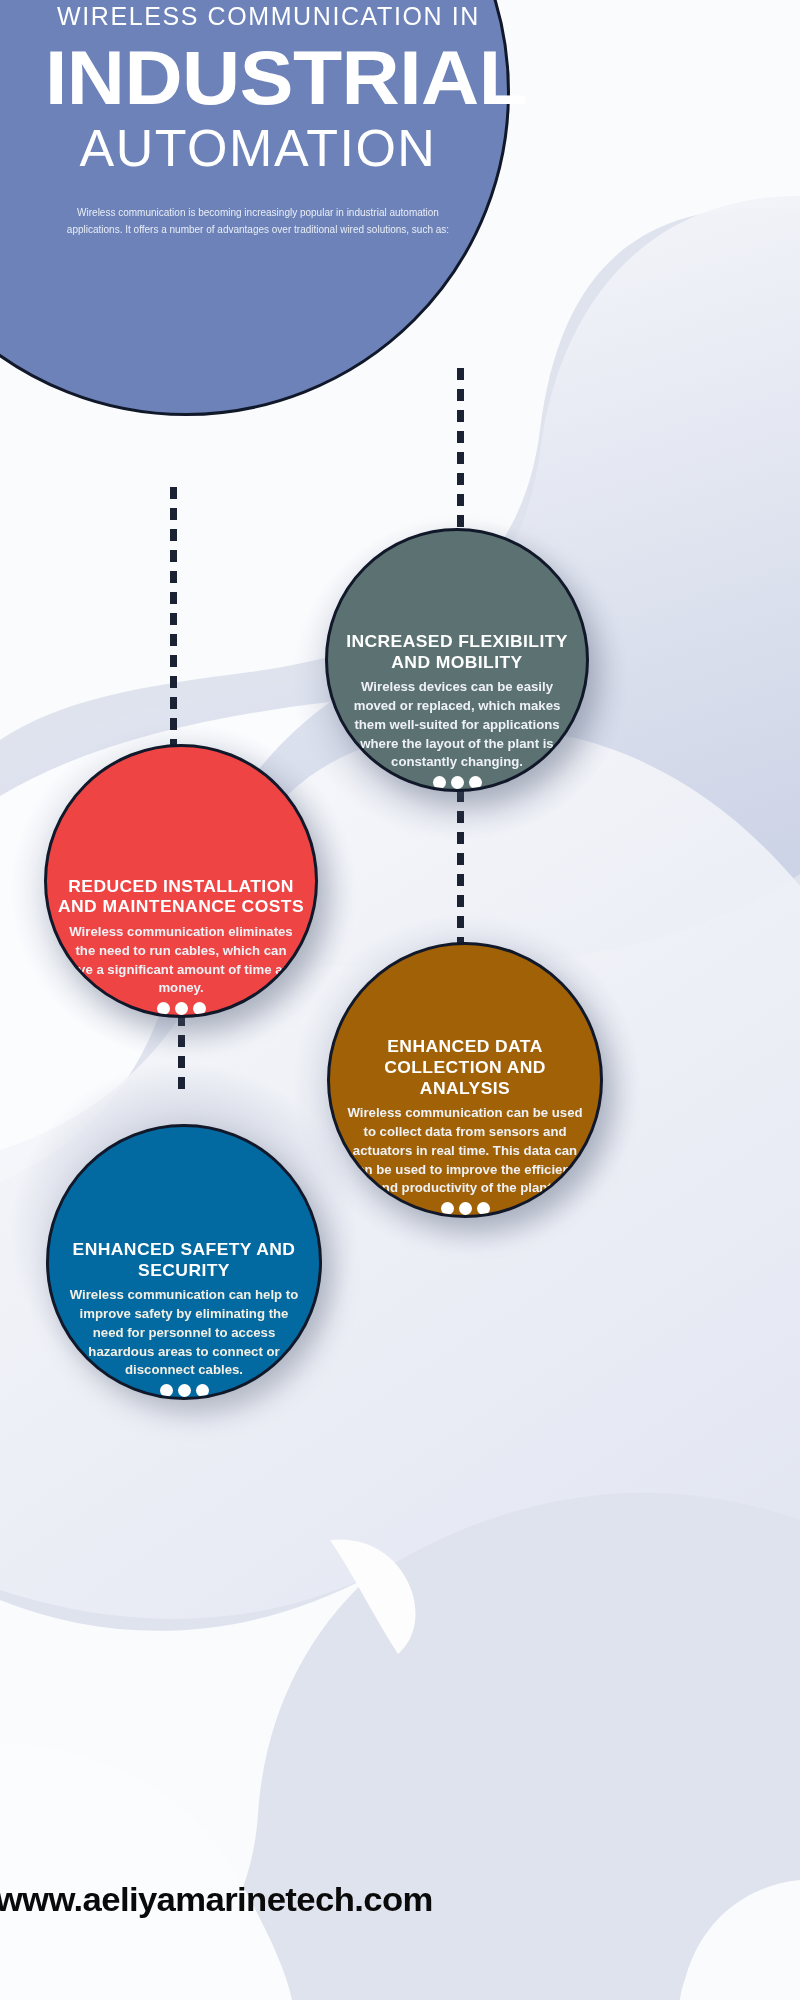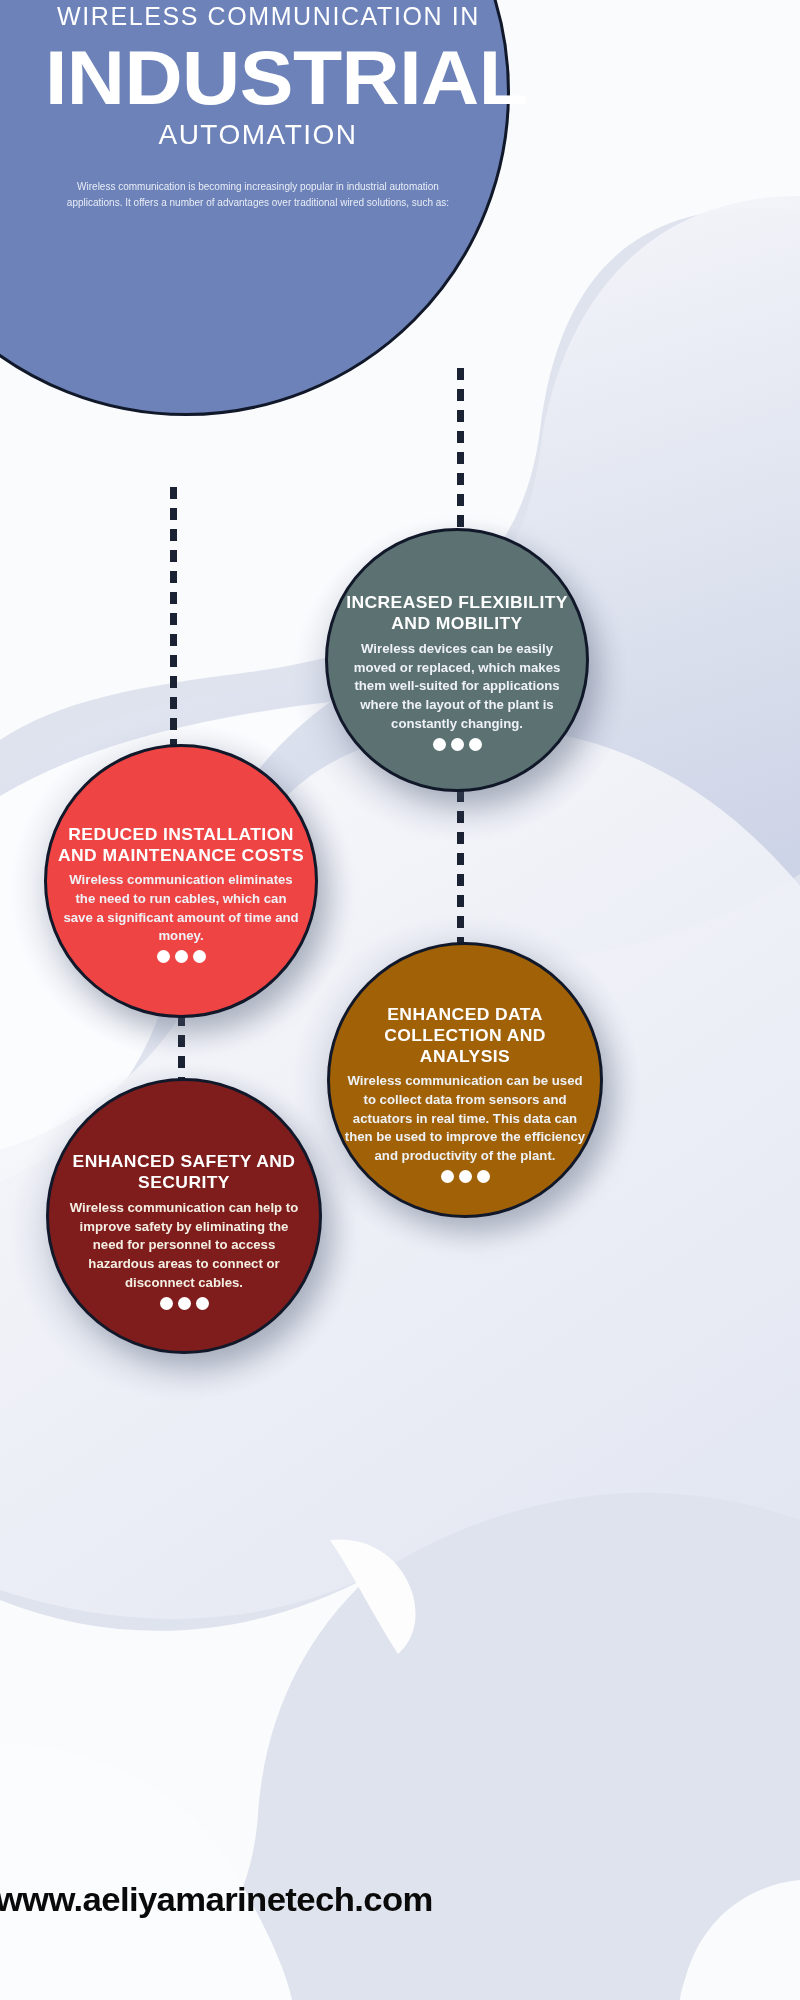--- a/index.html
+++ b/index.html
@@ -54,21 +54,21 @@
     font-size:76px;
     font-weight:700;
     letter-spacing:-0.5px;
     line-height:1.02;
     margin:8px 0 4px;
     transform:scaleX(1.06);
     transform-origin:center;
   }
   .subword {
     color:#ffffff;
-    font-size:28px;
+    font-size:52px;
     font-weight:300;
     letter-spacing:1.5px;
     line-height:1.1;
   }
   .hero-para {
     color:#e9edf6;
     font-size:10px;
     font-weight:300;
     line-height:1.63;
     margin-top:28px;
@@ -77,21 +77,21 @@
 
   
   .node {
     position:absolute;
     border-radius:50%;
     border:3px solid #11182a;
     z-index:4;
     display:flex;
     flex-direction:column;
     align-items:center;
-    justify-content:center;
+    justify-content:flex-end;
     box-shadow:10px 14px 26px rgba(90,100,120,.38);
     overflow:hidden;
   }
   .node .pad {
     width:100%;
     padding:0 14px;
     text-align:center;
     display:flex;
     flex-direction:column;
     align-items:center;
@@ -115,21 +115,21 @@
   .dots { display:flex; gap:5px; margin-top:4px; }
   .dots i { width:13px; height:13px; border-radius:50%; background:#fff; display:block; }
 
   
   #node-flex   { left:325px; top:528px;  width:264px; height:264px; background:#5c7272; }
   #node-flex   .pad { padding-top:24px; }
   #node-cost   { left:44px;  top:744px;  width:274px; height:274px; background:#ef4444; }
   #node-cost   .pad { padding-top:26px; }
   #node-data   { left:327px; top:942px;  width:276px; height:276px; background:#a16207; }
   #node-data   .pad { padding-top:28px; }
-  #node-safety { left:46px;  top:1078px; width:276px; height:276px; background:#7f1d1d; }
+  #node-safety { left:46px;  top:1124px; width:276px; height:276px; background:#0369a1; }
   #node-safety .pad { padding-top:30px; }
   #node-safety .node-body { color:#f4efe3; }
 
   
   .footer {
     position:absolute;
     left:0; top:1880px;
     width:800px;
     text-align:left;
     z-index:6;

